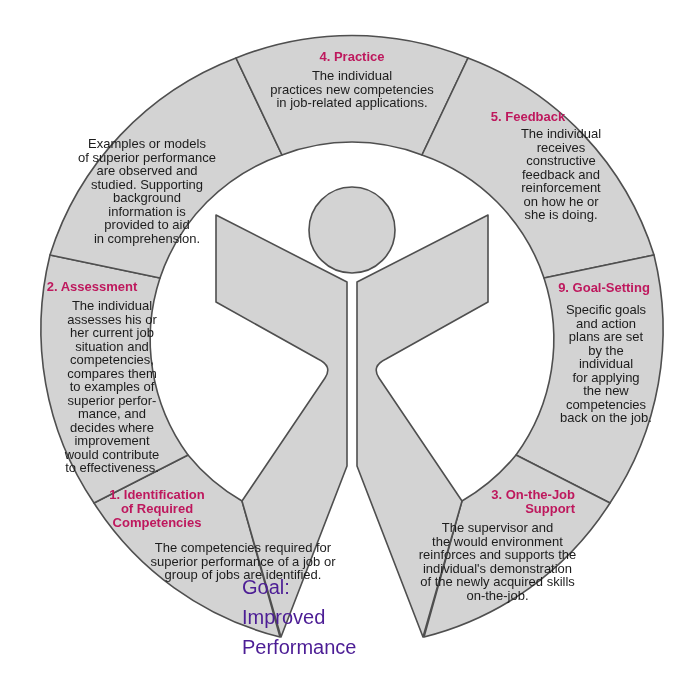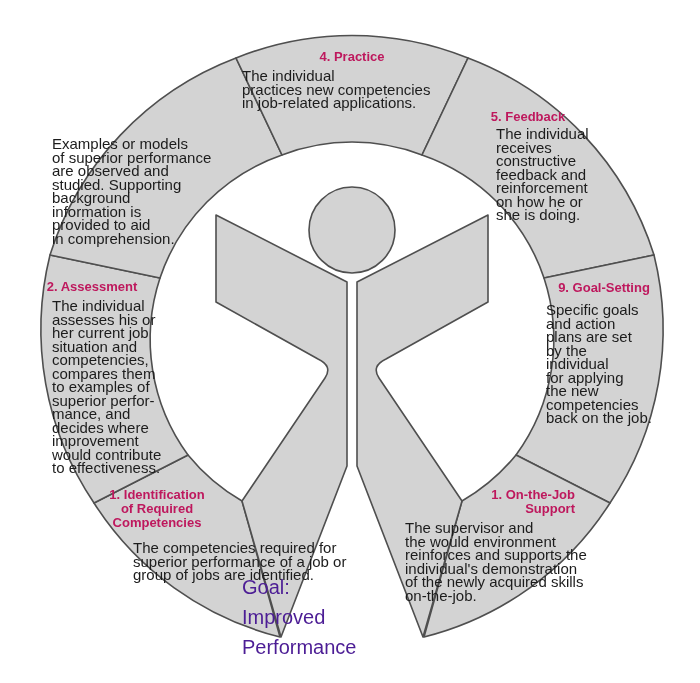--- a/index.html
+++ b/index.html
@@ -6,22 +6,22 @@
   .stage{
     position:relative;width:700px;height:683px;background:#ffffff;overflow:hidden;
     font-family:"Liberation Sans", sans-serif;
   }
   .stage svg{position:absolute;left:0;top:0;}
   .seg-title{
     position:absolute;font-weight:bold;font-size:13px;line-height:14px;
     white-space:pre-line;text-align:center;color:#be185d;
   }
   .seg-body{
-    position:absolute;font-size:15px;line-height:13.5px;
-    white-space:pre-line;text-align:left;color:#1c1c1c;
+    position:absolute;font-size:13px;line-height:13.5px;
+    white-space:pre-line;text-align:center;color:#1c1c1c;
   }
   .goal-label{
     position:absolute;left:242px;top:572px;width:220px;
     font-size:20px;line-height:30px;text-align:left;
     white-space:pre-line;color:#4c1d95;font-weight:500;
   }
 </style>
 </head>
 <body>
 
@@ -93,21 +93,21 @@
   <div class="seg-body" style="left:546px;top:295px;width:120px;margin-top:8px;">Specific goals
 and action
 plans are set
 by the
 individual
 for applying
 the new
 competencies
 back on the job.</div>
 
-  <div class="seg-title" style="left:435px;top:488px;width:140px;text-align:right;">1. On-the-Job
+  <div class="seg-title" style="left:435px;top:488px;width:140px;text-align:right;">3. On-the-Job
 Support</div>
   <div class="seg-body" style="left:405px;top:521px;width:185px;">The supervisor and
 the would environment
 reinforces and supports the
 individual's demonstration
 of the newly acquired skills
 on-the-job.</div>
 
   <div class="goal-label">Goal:
 Improved

